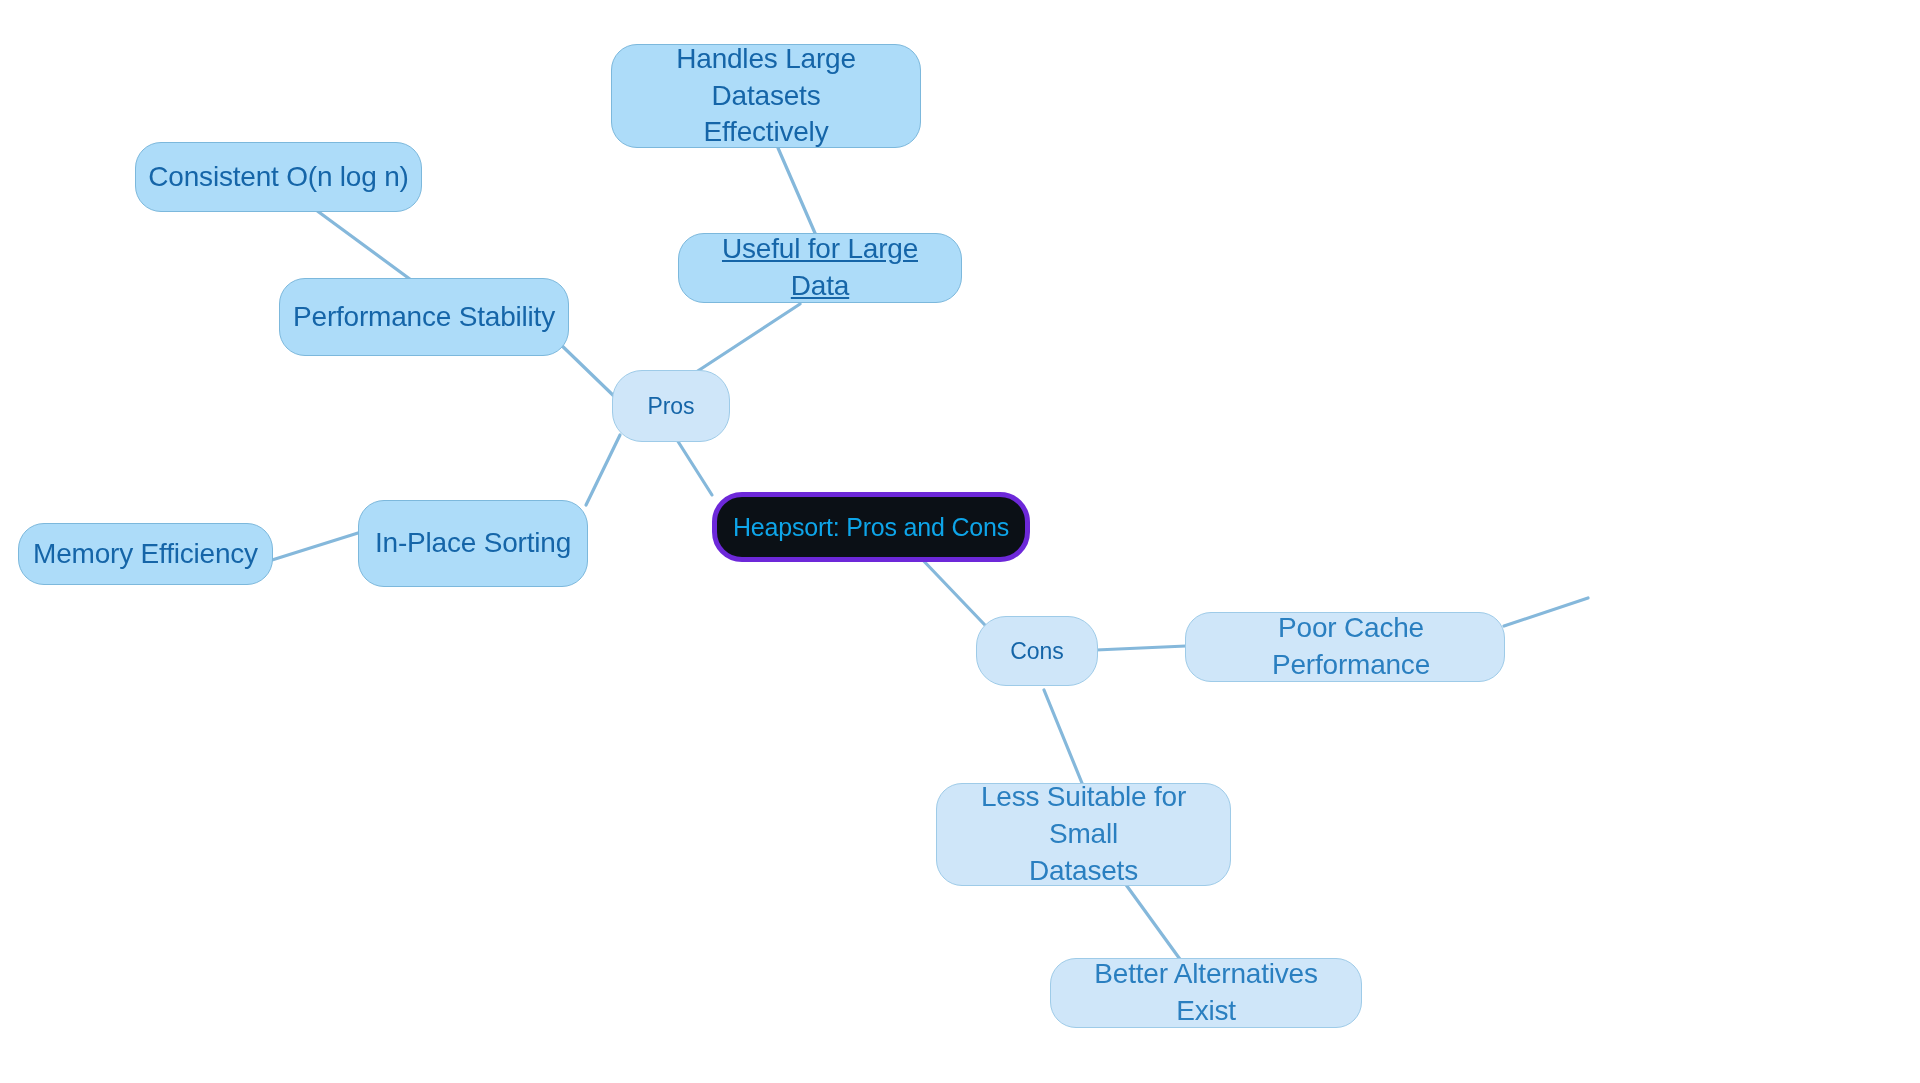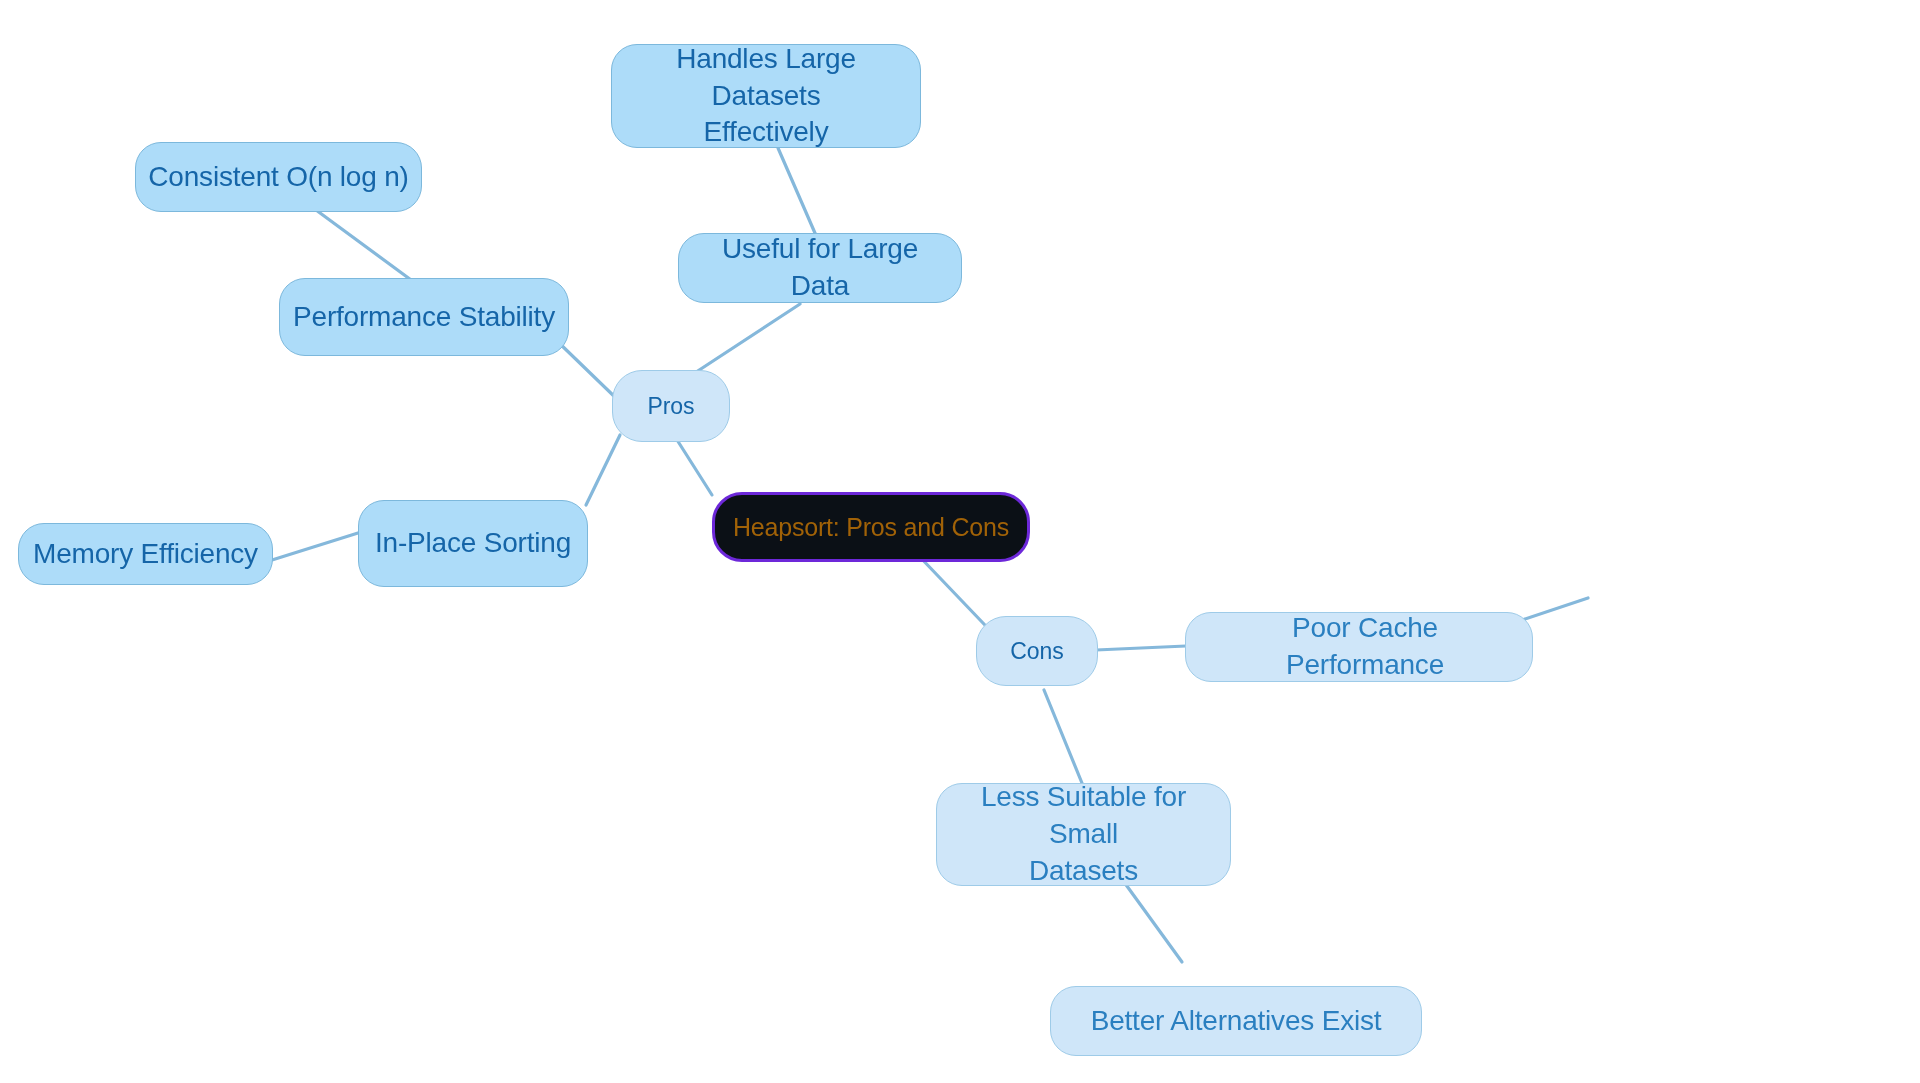--- a/index.html
+++ b/index.html
@@ -34,22 +34,22 @@
     z-index: 2;
   }
   .node .label {
     display: block;
     line-height: 1.32;
     white-space: pre-line;
     padding: 0 12px;
   }
   .node-root {
     background: #0b1016;
-    border: 3px solid #6d28d9;
-    color: #a16207;
+    border: 5px solid #6d28d9;
+    color: #0ea5e9;
     font-size: 25px;
     border-radius: 30px;
     letter-spacing: -0.2px;
   }
   .node-branch {
     background: #cfe6f9;
     border: 1.6px solid #9ecbe8;
     color: #1565a8;
     font-size: 23px;
     border-radius: 30px;
@@ -104,44 +104,44 @@
   </div>
 
   <div class="node node-leaf" style="left:279px; top:278px; width:290px; height:78px;">
     <span class="label">Performance Stability</span>
   </div>
 
   <div class="node node-leaf" style="left:135px; top:142px; width:287px; height:70px;">
     <span class="label">Consistent O(n log n)</span>
   </div>
 
-  <div class="node node-leaf" style="left:678px; top:233px; width:284px; height:70px;">
+  <div class="node node-leaf" style="left:678px; top:233px; width:284px; height:70px;text-decoration:underline;">
     <span class="label">Useful for Large Data</span>
   </div>
 
   <div class="node node-leaf" style="left:611px; top:44px; width:310px; height:104px;">
     <span class="label">Handles Large Datasets
 Effectively</span>
   </div>
 
   <div class="node node-leaf" style="left:358px; top:500px; width:230px; height:87px;">
     <span class="label">In-Place Sorting</span>
   </div>
 
   <div class="node node-leaf" style="left:18px; top:523px; width:255px; height:62px;">
     <span class="label">Memory Efficiency</span>
   </div>
 
-  <div class="node node-leaf pale" style="left:1185px; top:612px; width:348px; height:70px;padding-left:12px;">
+  <div class="node node-leaf pale" style="left:1185px; top:612px; width:320px; height:70px;padding-left:12px;">
     <span class="label">Poor Cache Performance</span>
   </div>
 
 
   <div class="node node-leaf pale" style="left:936px; top:783px; width:295px; height:103px;">
     <span class="label">Less Suitable for Small
 Datasets</span>
   </div>
 
-  <div class="node node-leaf pale" style="left:1050px; top:958px; width:372px; height:70px;margin-top:28px;">
+  <div class="node node-leaf pale" style="left:1050px; top:958px; width:312px; height:70px;">
     <span class="label">Better Alternatives Exist</span>
   </div>
 
 </div>
 
 </body></html>

